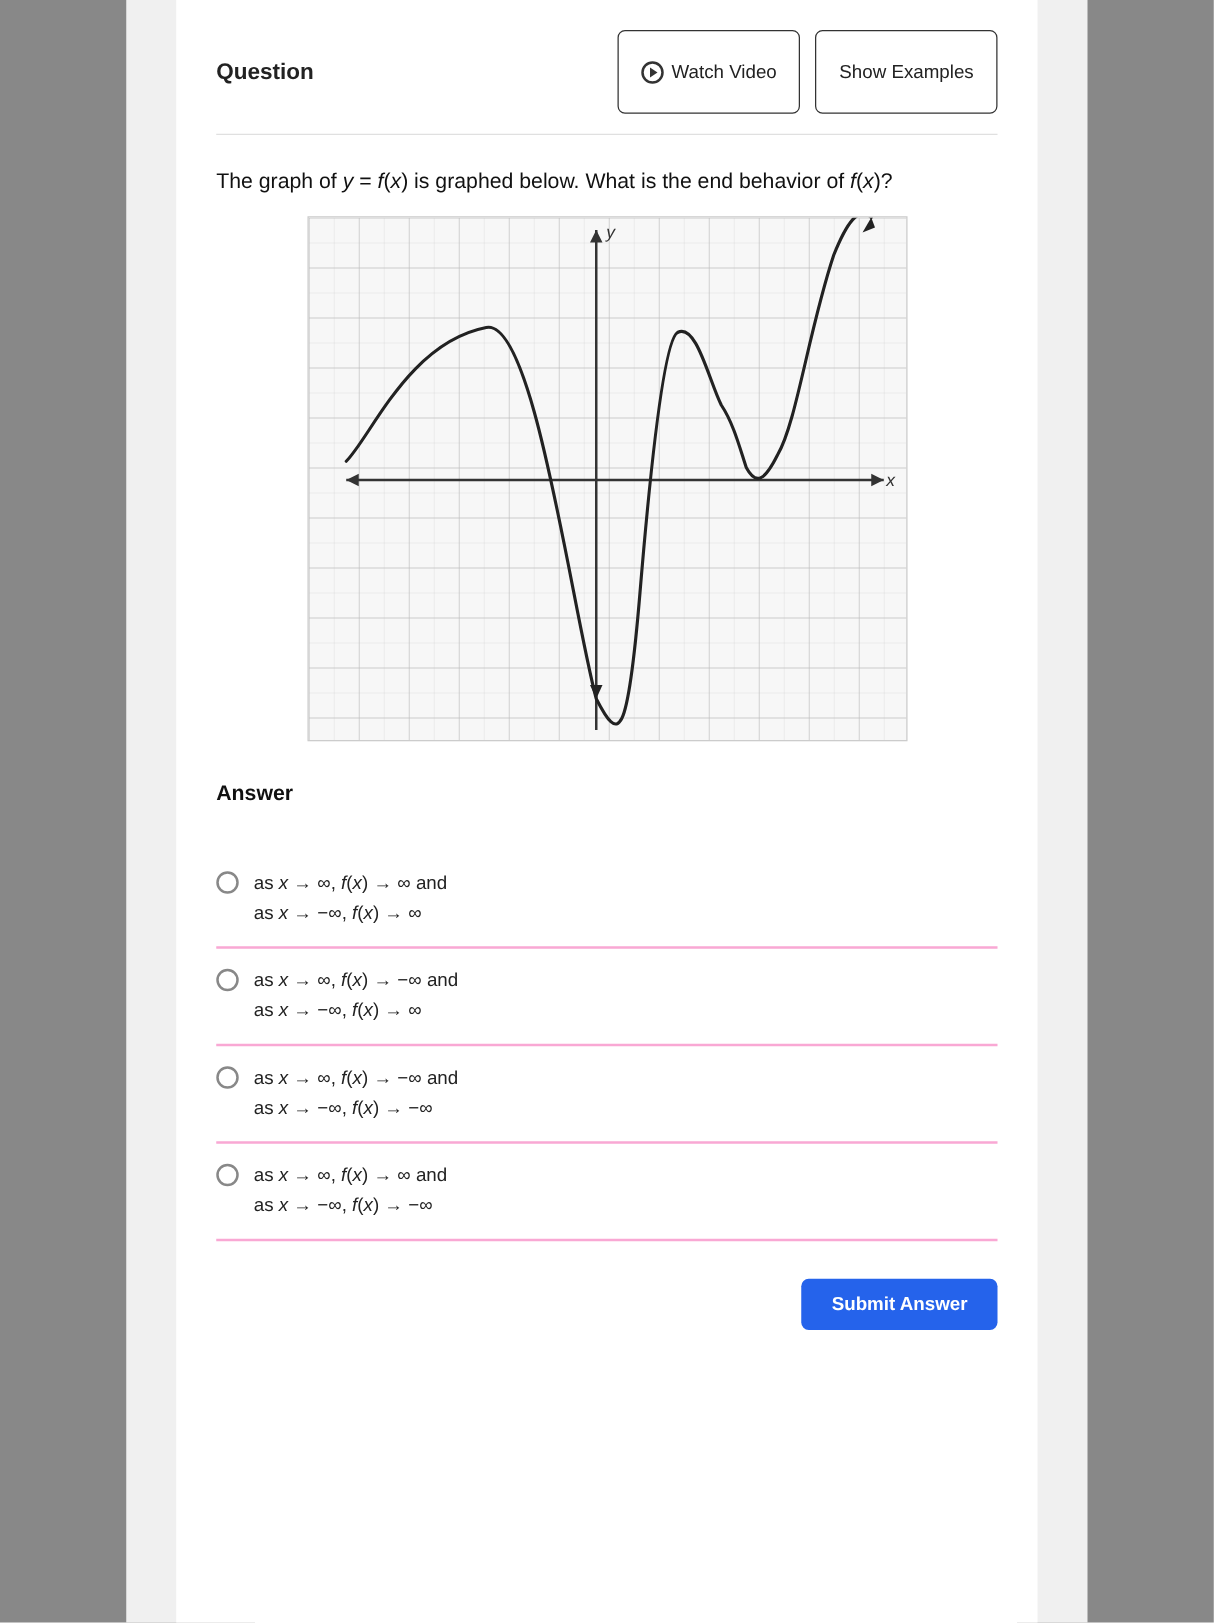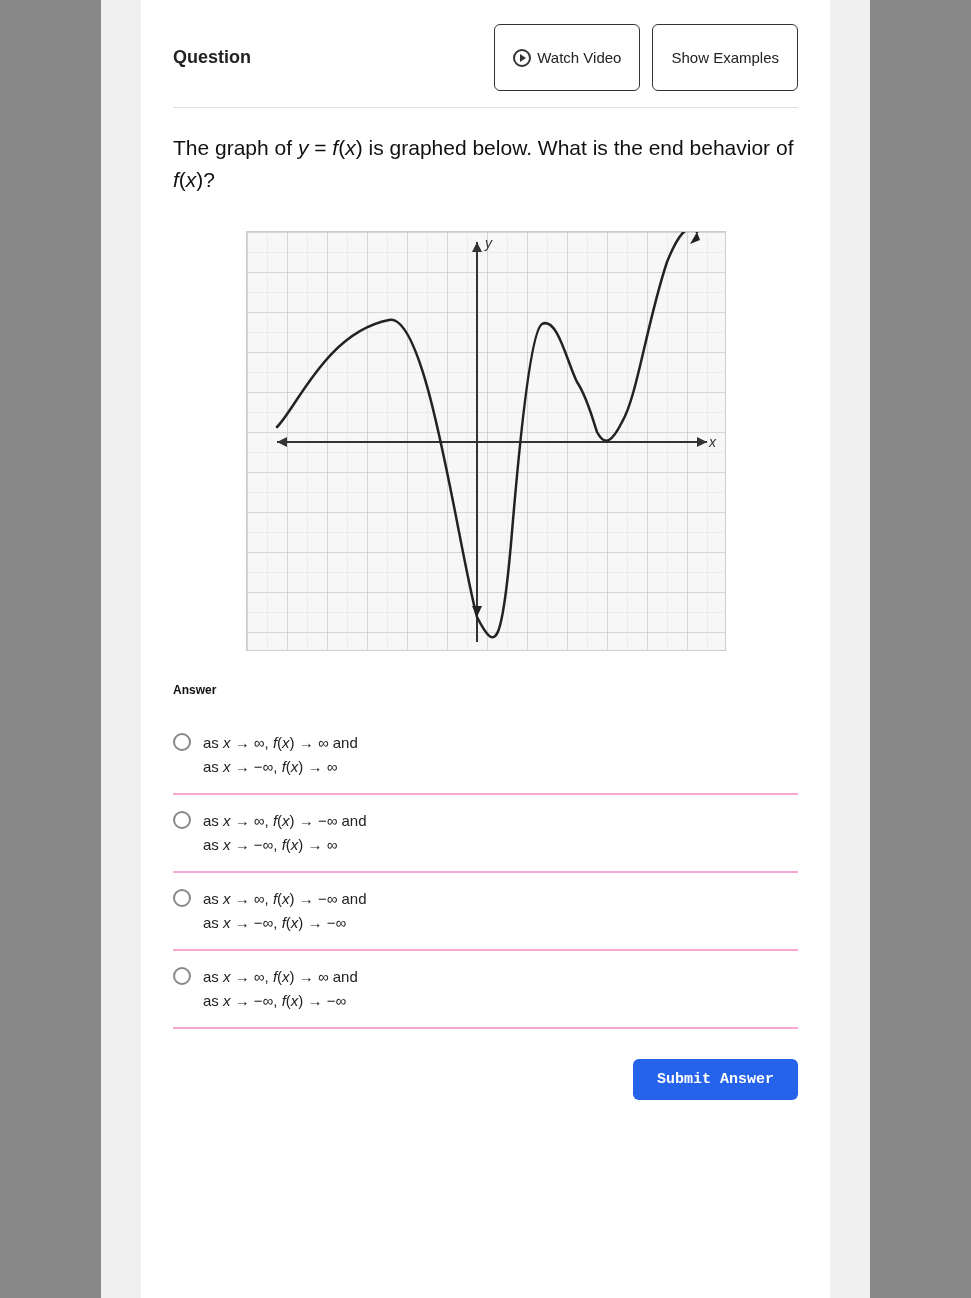--- a/index.html
+++ b/index.html
@@ -74,46 +74,46 @@
       border: 1.5px solid #333;
       background: white;
       border-radius: 6px;
       padding: 24px 18px;
       font-size: 15px;
       color: #222;
       cursor: pointer;
       font-weight: 500;
     }
     .question-text {
-      font-size: 21px;
+      font-size: 17px;
       color: #111;
-      margin-bottom: 36px;
+      margin-bottom: 15px;
       line-height: 1.5;
     }
     .graph-container {
       display: flex;
       justify-content: center;
       margin-bottom: 32px;
     }
     .graph-box {
       background: #f7f7f7;
       border: 1px solid #ccc;
       width: 480px;
       height: 420px;
       position: relative;
       overflow: hidden;
     }
     .answer-section {
       margin-top: 8px;
     }
     .answer-title {
-      font-size: 12px;
+      font-size: 17px;
       font-weight: 700;
       color: #111;
-      margin-bottom: 20px;
+      margin-bottom: 36px;
     }
     .options-container {
       display: flex;
       flex-direction: column;
       gap: 0;
     }
     .option-row {
       display: flex;
       align-items: flex-start;
       gap: 12px;
@@ -137,21 +137,20 @@
     }
     .submit-btn {
       background: #2563eb;
       color: white;
       border: none;
       border-radius: 6px;
       padding: 12px 24px;
       font-size: 15px;
       font-weight: 600;
       cursor: pointer;
-      font-family: Liberation Mono, monospace;
     }
   </style>
 </head>
 <body>
 
 <div class="page">
   <div class="content">
 
     <div class="header">
       <span class="header-title">Question</span>

